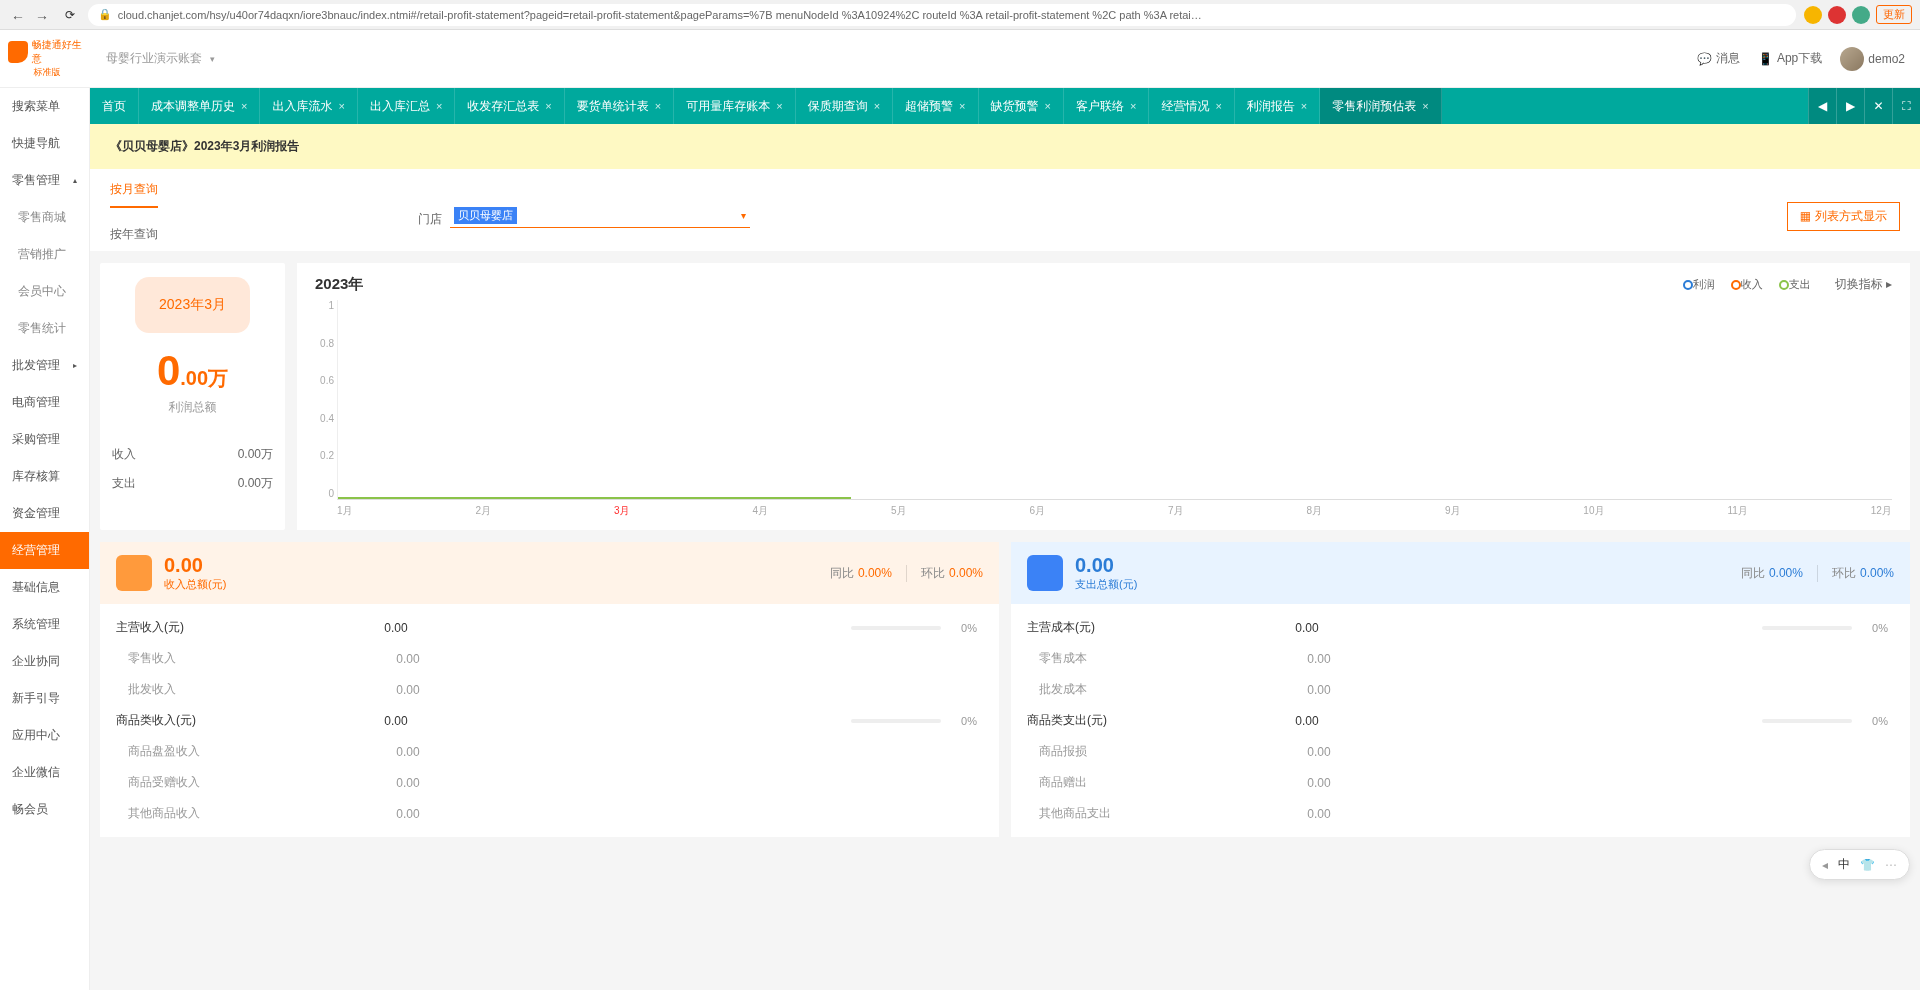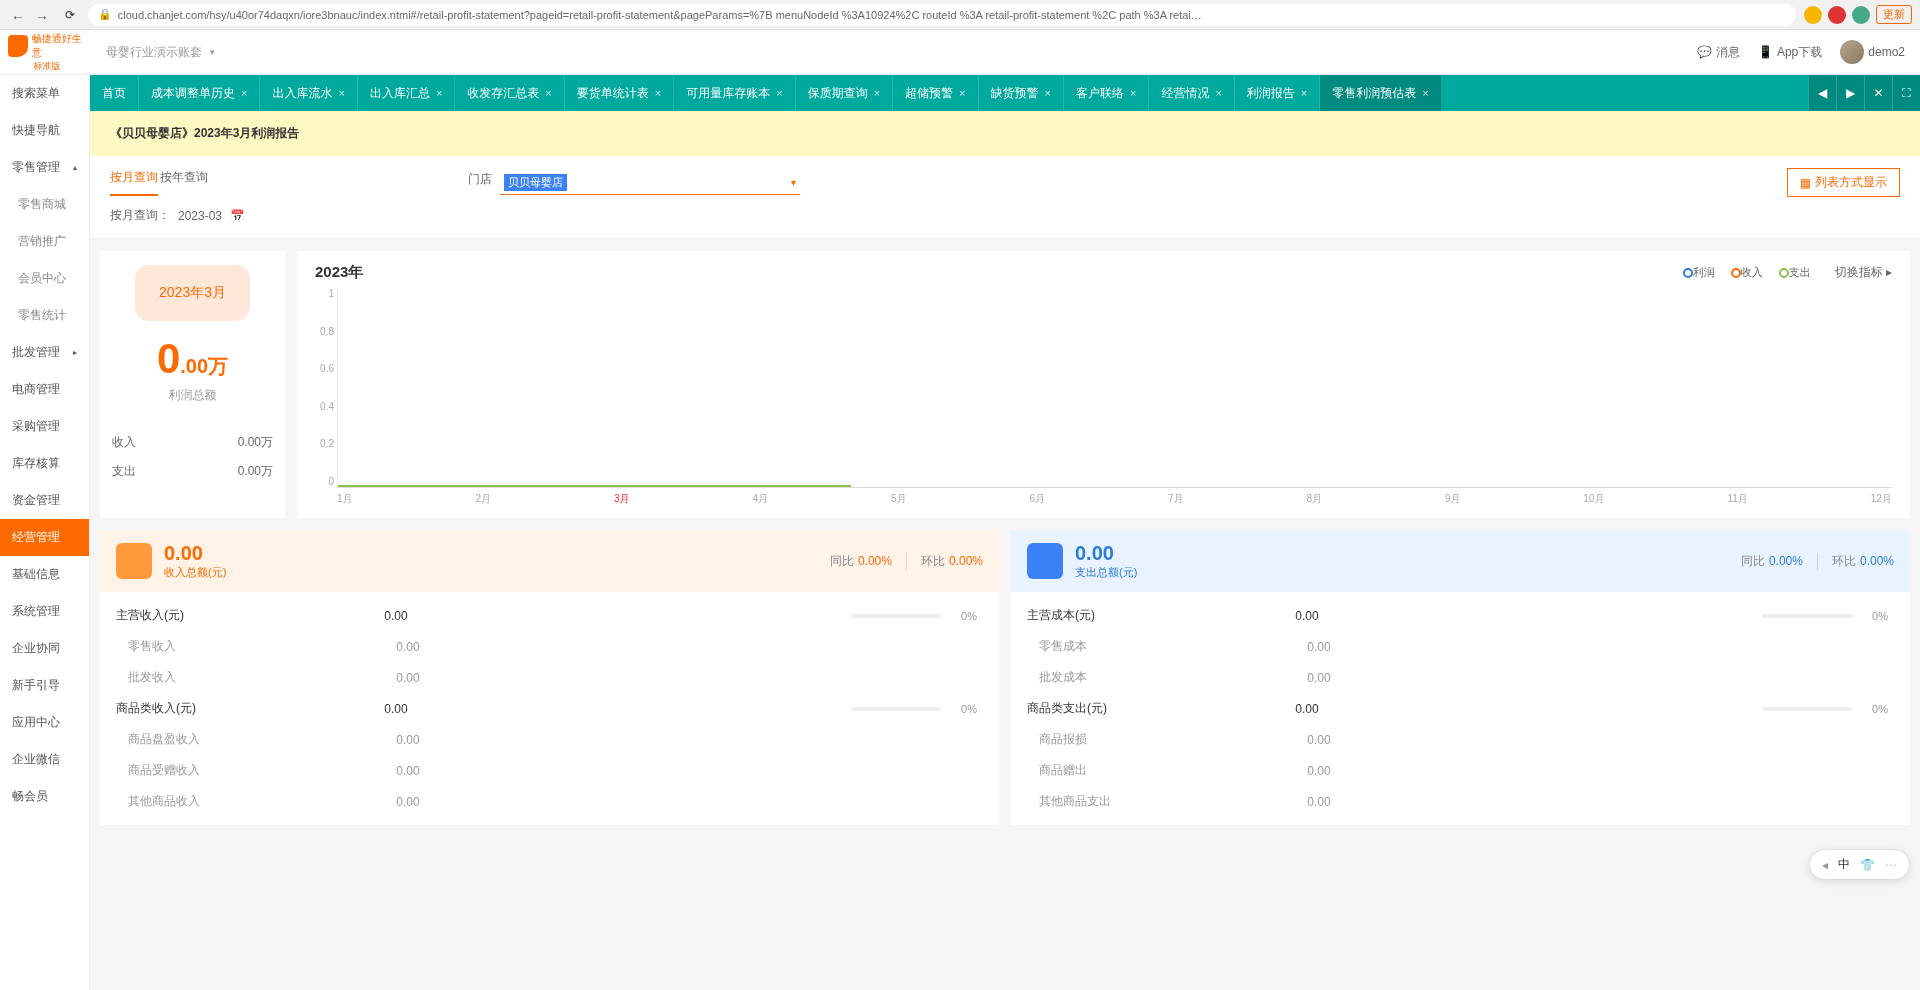--- a/index.html
+++ b/index.html
@@ -8,21 +8,21 @@
 
 .browser-bar { height:30px; background:#f1f1f1; display:flex; align-items:center; padding:0 8px; gap:8px; border-bottom:1px solid #ddd; }
 .nav-arrows { display:flex; gap:4px; }
 .nav-arrow { width:20px; height:20px; display:flex; align-items:center; justify-content:center; color:#555; cursor:pointer; font-size:14px; }
 .reload { width:20px; height:20px; display:flex; align-items:center; justify-content:center; }
 .url-bar { flex:1; background:#fff; border-radius:12px; height:22px; display:flex; align-items:center; padding:0 10px; color:#666; font-size:11px; overflow:hidden; white-space:nowrap; }
 .browser-icons { display:flex; gap:6px; align-items:center; }
 .browser-icons span { width:18px; height:18px; border-radius:50%; }
 
 
-.app-header { height:45px; display:flex; align-items:center; padding:0 15px 0 8px; border-bottom:1px solid #eee; }
+.app-header { height:58px; display:flex; align-items:center; padding:0 15px 0 8px; border-bottom:1px solid #eee; }
 .logo { width:78px; display:flex; flex-direction:column; align-items:center; }
 .logo-icon { width:22px; height:22px; background:#ff6a00; border-radius:4px 4px 10px 4px; position:relative; }
 .logo-text { font-size:9px; color:#ff6a00; }
 .tenant-select { color:#999; font-size:12px; margin-left:20px; display:flex; align-items:center; gap:8px; }
 .header-right { margin-left:auto; display:flex; align-items:center; gap:18px; color:#666; }
 .hr-item { display:flex; align-items:center; gap:4px; cursor:pointer; }
 .avatar { width:24px; height:24px; border-radius:50%; background:linear-gradient(135deg,#b8a890,#8a7860); }
 
 
 .main { display:flex; height:calc(100vh - 75px); }
@@ -40,24 +40,24 @@
 .tab.active { background:#008a80; }
 .tab-x { font-size:11px; opacity:.8; }
 .tabs-ctrl { margin-left:auto; display:flex; background:#008a80; }
 .tabs-ctrl div { width:28px; display:flex; align-items:center; justify-content:center; cursor:pointer; border-left:1px solid rgba(255,255,255,0.2); }
 
 
 .page-title { padding:14px 20px; background:#fef9c3; font-size:12px; font-weight:bold; color:#333; }
 
 
 .filter-bar { background:#fff; margin:0; padding:12px 20px 0; display:flex; align-items:center; gap:20px; position:relative; }
-.seg-tabs { display:flex; gap:2px; }
+.seg-tabs { display:flex; gap:18px;flex-direction:column; }
 .seg-tab { padding-bottom:8px; cursor:pointer; color:#666; }
 .seg-tab.active { color:#ff6a00; border-bottom:2px solid #ff6a00; }
-.shop-sel { margin-left:240px; display:flex; align-items:flex-start; gap:8px; }
+.shop-sel { margin-left:240px; display:flex; align-items:flex-end; gap:8px; }
 .shop-sel-label { color:#666; }
 .shop-input { border:none; border-bottom:1px solid #ff6a00; width:300px; padding:3px 4px; display:flex; align-items:center; justify-content:space-between; }
 .shop-tag { background:#3b82f6; color:#fff; padding:1px 4px; font-size:11px; }
 .list-btn { margin-left:auto; border:1px solid #ff6a00; color:#ff6a00; padding:5px 12px; cursor:pointer; display:flex; align-items:center; gap:4px; }
 .sub-filter { background:#fff; padding:10px 20px 14px; color:#666; display:flex; align-items:center; gap:8px; border-bottom:1px solid #eee; }
 .cal-icon { color:#ff6a00; }
 
 
 .cards-row { display:flex; gap:12px; padding:12px 10px; }
 .summary-card { width:185px; background:#fff; border-radius:2px; padding:14px 12px; display:flex; flex-direction:column; align-items:center; }
@@ -301,25 +301,20 @@
         <span class="shop-sel-label">门店</span>
         <div class="shop-input">
           <span class="shop-tag">贝贝母婴店</span>
           <span style="color:#ff6a00;font-size:10px">▾</span>
         </div>
       </div>
       <div class="list-btn">
         <span>▦</span>
         <span>列表方式显示</span>
       </div>
-    </div>
-    <div class="sub-filter">
-      <span>按月查询：</span>
-      <span>2023-03</span>
-      <span class="cal-icon">📅</span>
     </div>
 
     <div class="cards-row">
       <div class="summary-card">
         <div class="month-pill">2023年3月</div>
         <div class="big-num">
           <span class="int">0</span><span class="dec">.00</span><span class="dec">万</span>
         </div>
         <div class="big-label">利润总额</div>
         <div class="mini-rows" id="miniRows">

